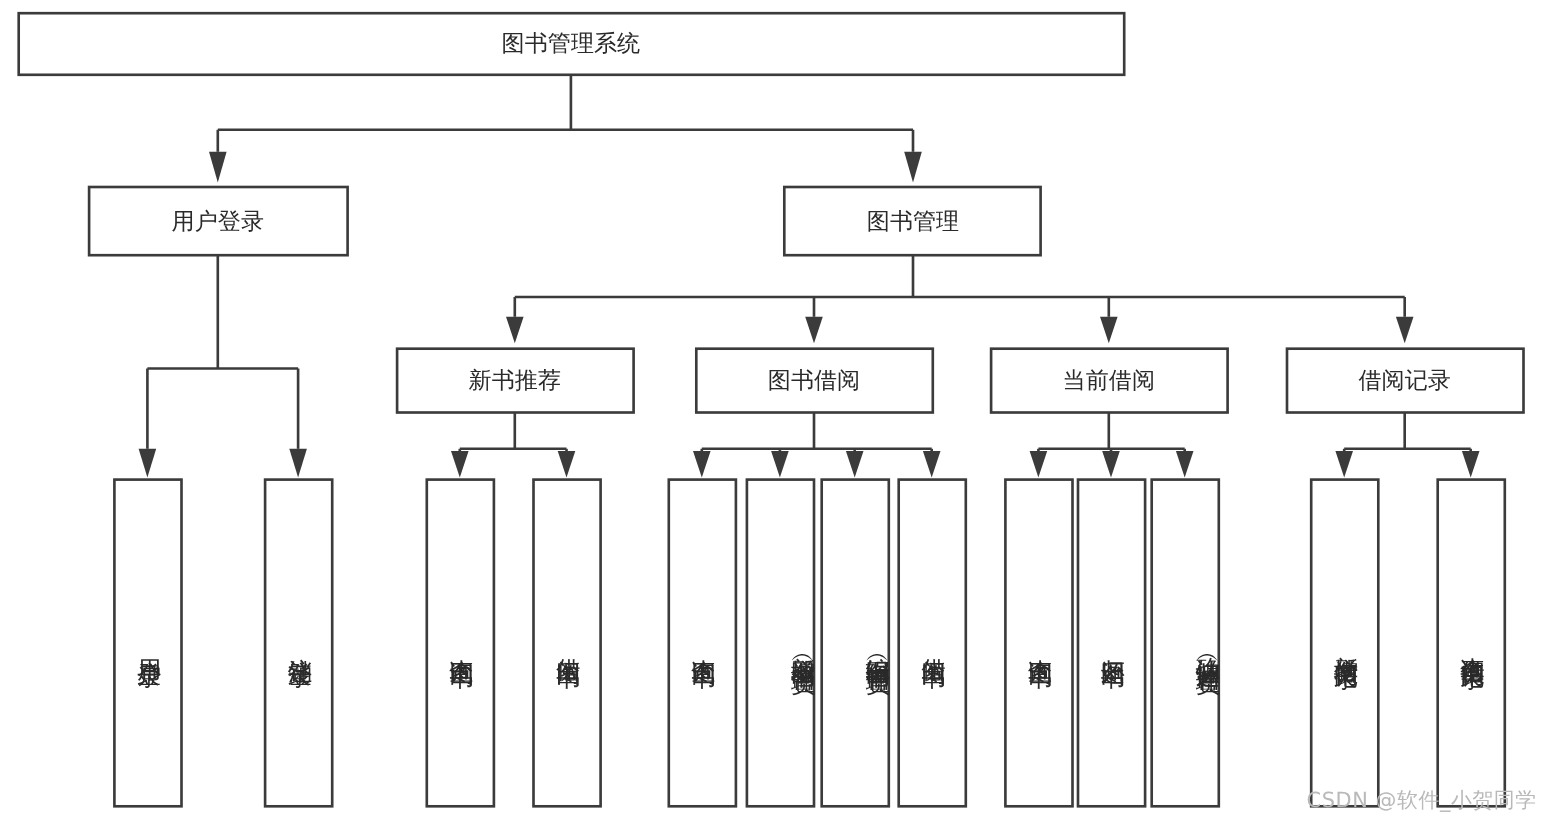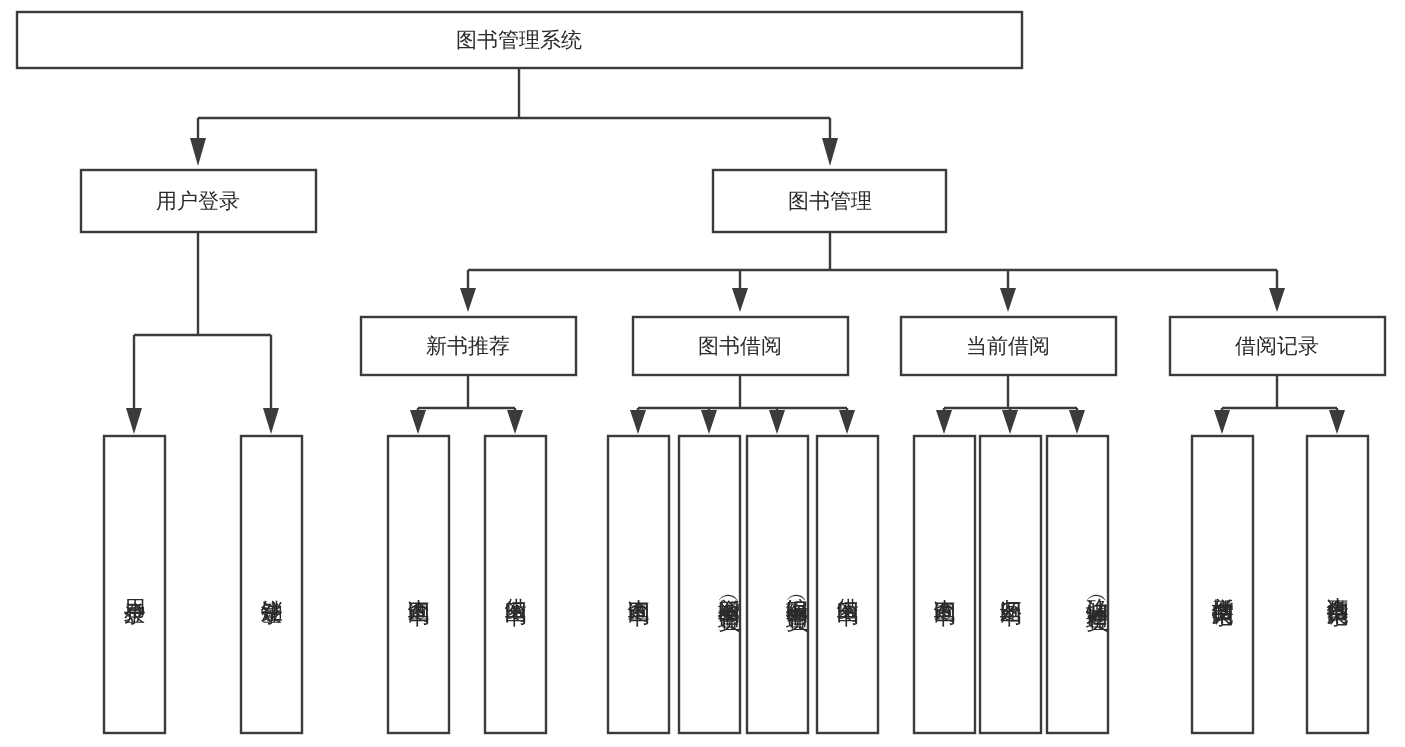--- a/index.html
+++ b/index.html
@@ -220,13 +220,14 @@
   <div class="vlabel" style="left:747px; top:436px; width:61px; height:297px; align-items:flex-start; padding-top:8px; box-sizing:border-box;">编辑图书（管理员）</div>
   <div class="vlabel" style="left:817px; top:436px; width:61px; height:297px;">借阅图书</div>
 
   <div class="vlabel" style="left:914px; top:436px; width:61px; height:297px;">查询图书</div>
   <div class="vlabel" style="left:980px; top:436px; width:61px; height:297px;">归还图书</div>
   <div class="vlabel" style="left:1047px; top:436px; width:61px; height:297px; align-items:flex-start; padding-top:8px; box-sizing:border-box;">确认归还（管理员）</div>
 
   <div class="vlabel" style="left:1192px; top:436px; width:61px; height:297px;">新增借阅记录</div>
   <div class="vlabel" style="left:1307px; top:436px; width:61px; height:297px;">查询借阅记录</div>
 
+  <div class="watermark">CSDN @软件_小贺同学</div>
 </div>
 
 </body></html>

